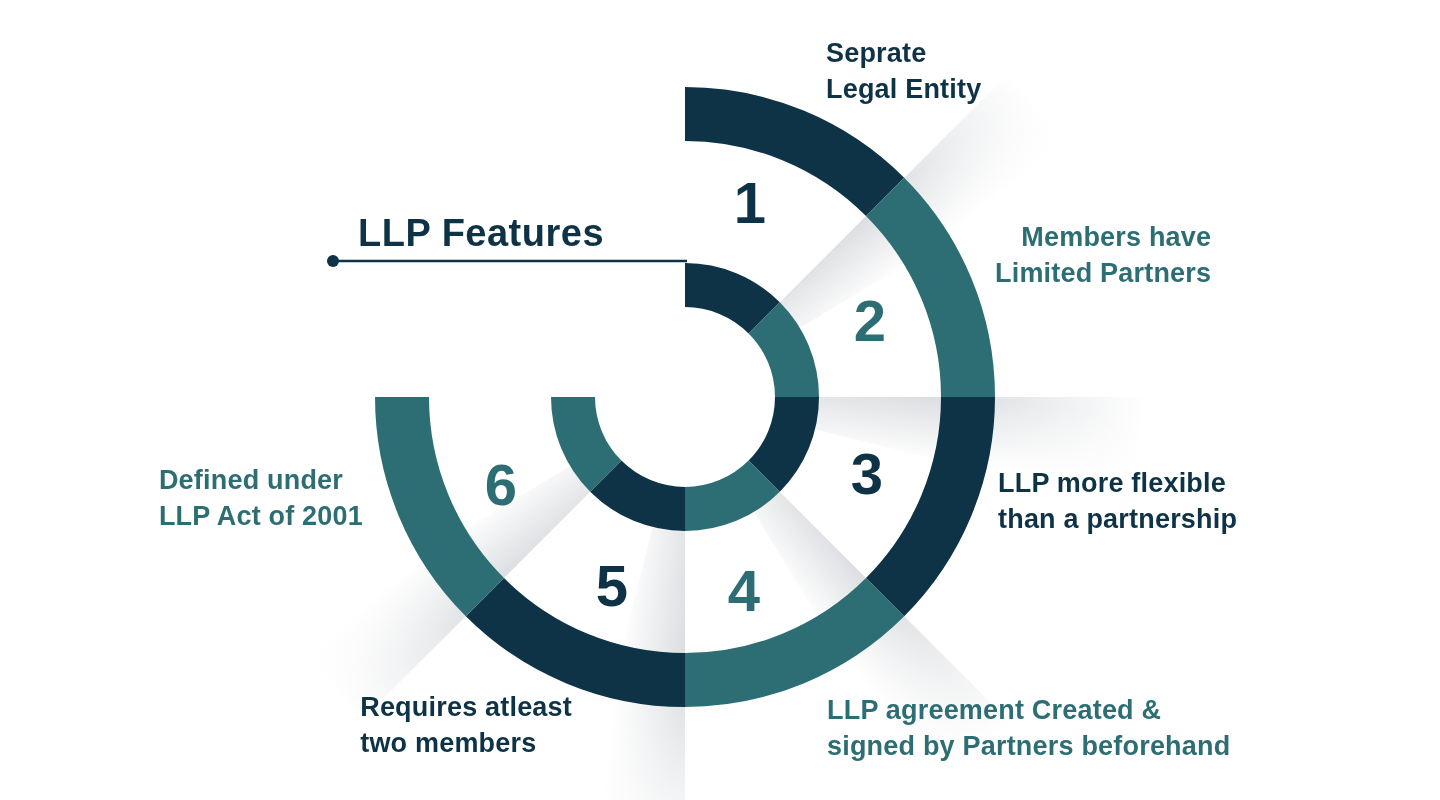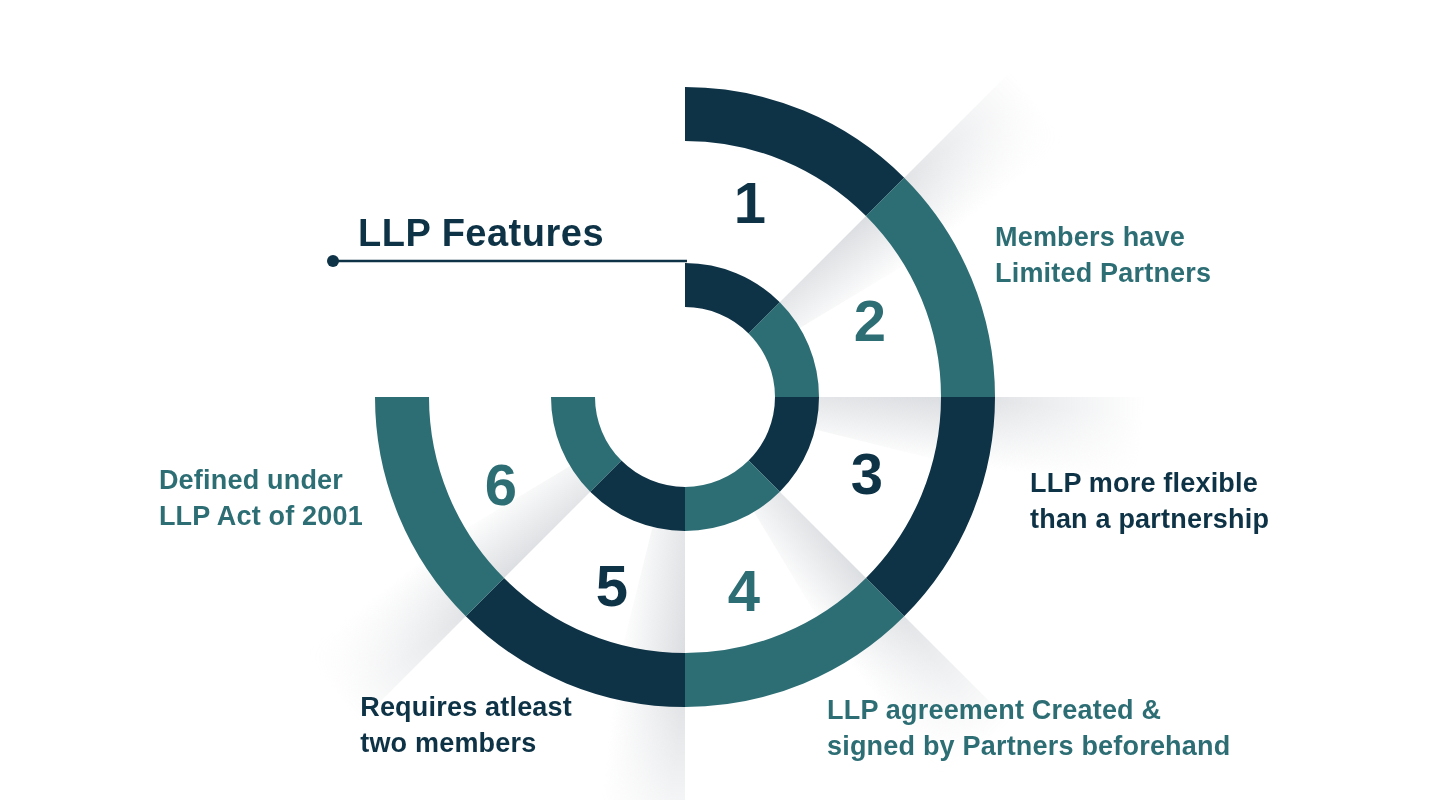--- a/index.html
+++ b/index.html
@@ -21,22 +21,22 @@
     color:var(--navy); white-space:nowrap;
   }
   .label {
     position:absolute; font-size:27px; font-weight:700; line-height:36px;
     letter-spacing:0.2px; white-space:nowrap;
   }
   .t-navy { color:var(--navy); }
   .t-teal { color:var(--teal); }
   .align-right { text-align:left; }
   .label-1 { left:826px;  top:35px;  }
-  .label-2 { left:995px;  top:219px; }
-  .label-3 { left:998px;  top:465px;margin-left:32px; }
+  .label-2 { left:995px;  top:219px;text-align:right; }
+  .label-3 { left:998px;  top:465px; }
   .label-4 { left:827px;  top:692px; }
   .label-5 { right:868px; top:689px; }
   .label-6 { right:1077px;top:462px; }
 
   .num {
     position:absolute; transform:translate(-50%,-50%);
     font-size:58px; font-weight:700; line-height:1;
   }
   .num-1 { left:750px; top:203px; }
   .num-2 { left:870px; top:321px; }
@@ -119,20 +119,22 @@
   <div class="page-title">LLP Features</div>
 
   <div class="num num-1 t-navy">1</div>
   <div class="num num-2 t-teal">2</div>
   <div class="num num-3 t-navy">3</div>
   <div class="num num-4 t-teal">4</div>
   <div class="num num-5 t-navy">5</div>
   <div class="num num-6 t-teal">6</div>
 
   <div class="label label-1 t-navy">
+    <div>Seprate</div>
+    <div>Legal Entity</div>
   </div>
   <div class="label label-2 t-teal">
     <div>Members have</div>
     <div>Limited Partners</div>
   </div>
   <div class="label label-3 t-navy">
     <div>LLP more flexible</div>
     <div>than a partnership</div>
   </div>
   <div class="label label-4 t-teal">

